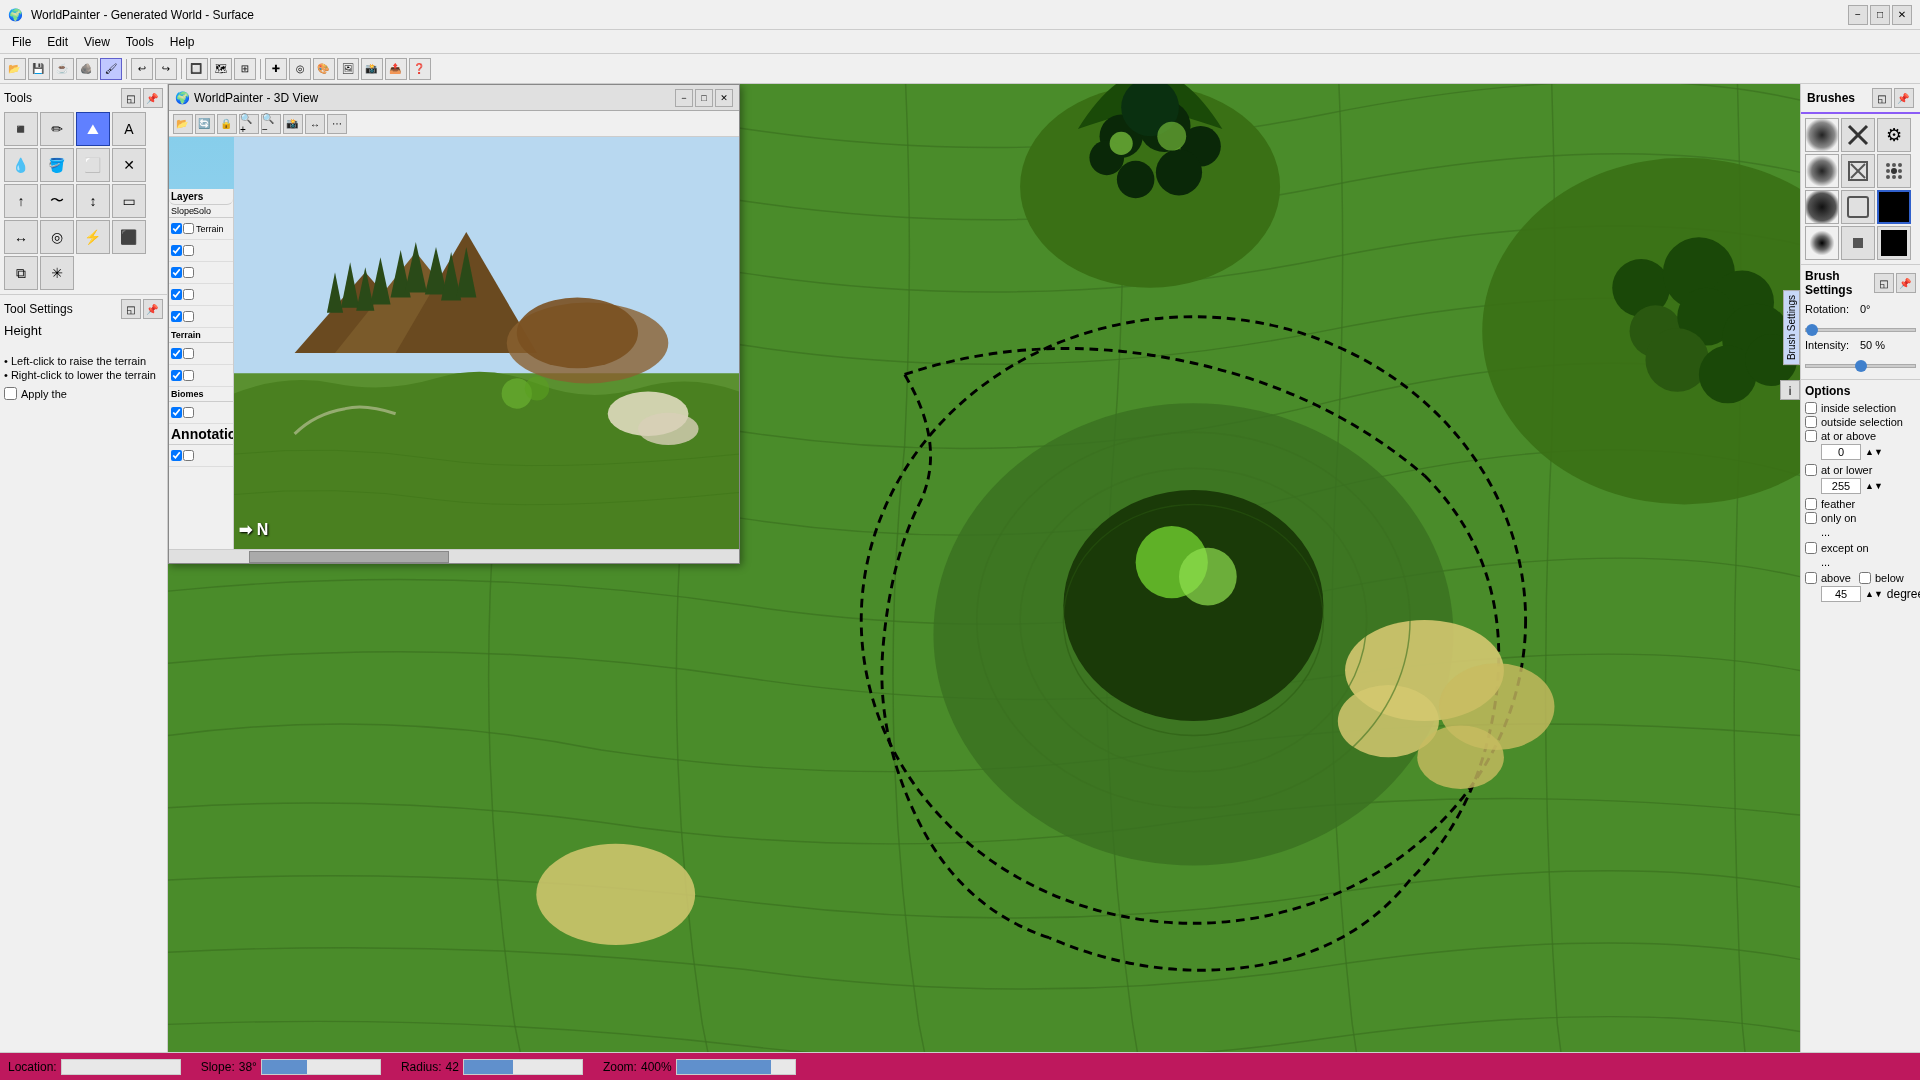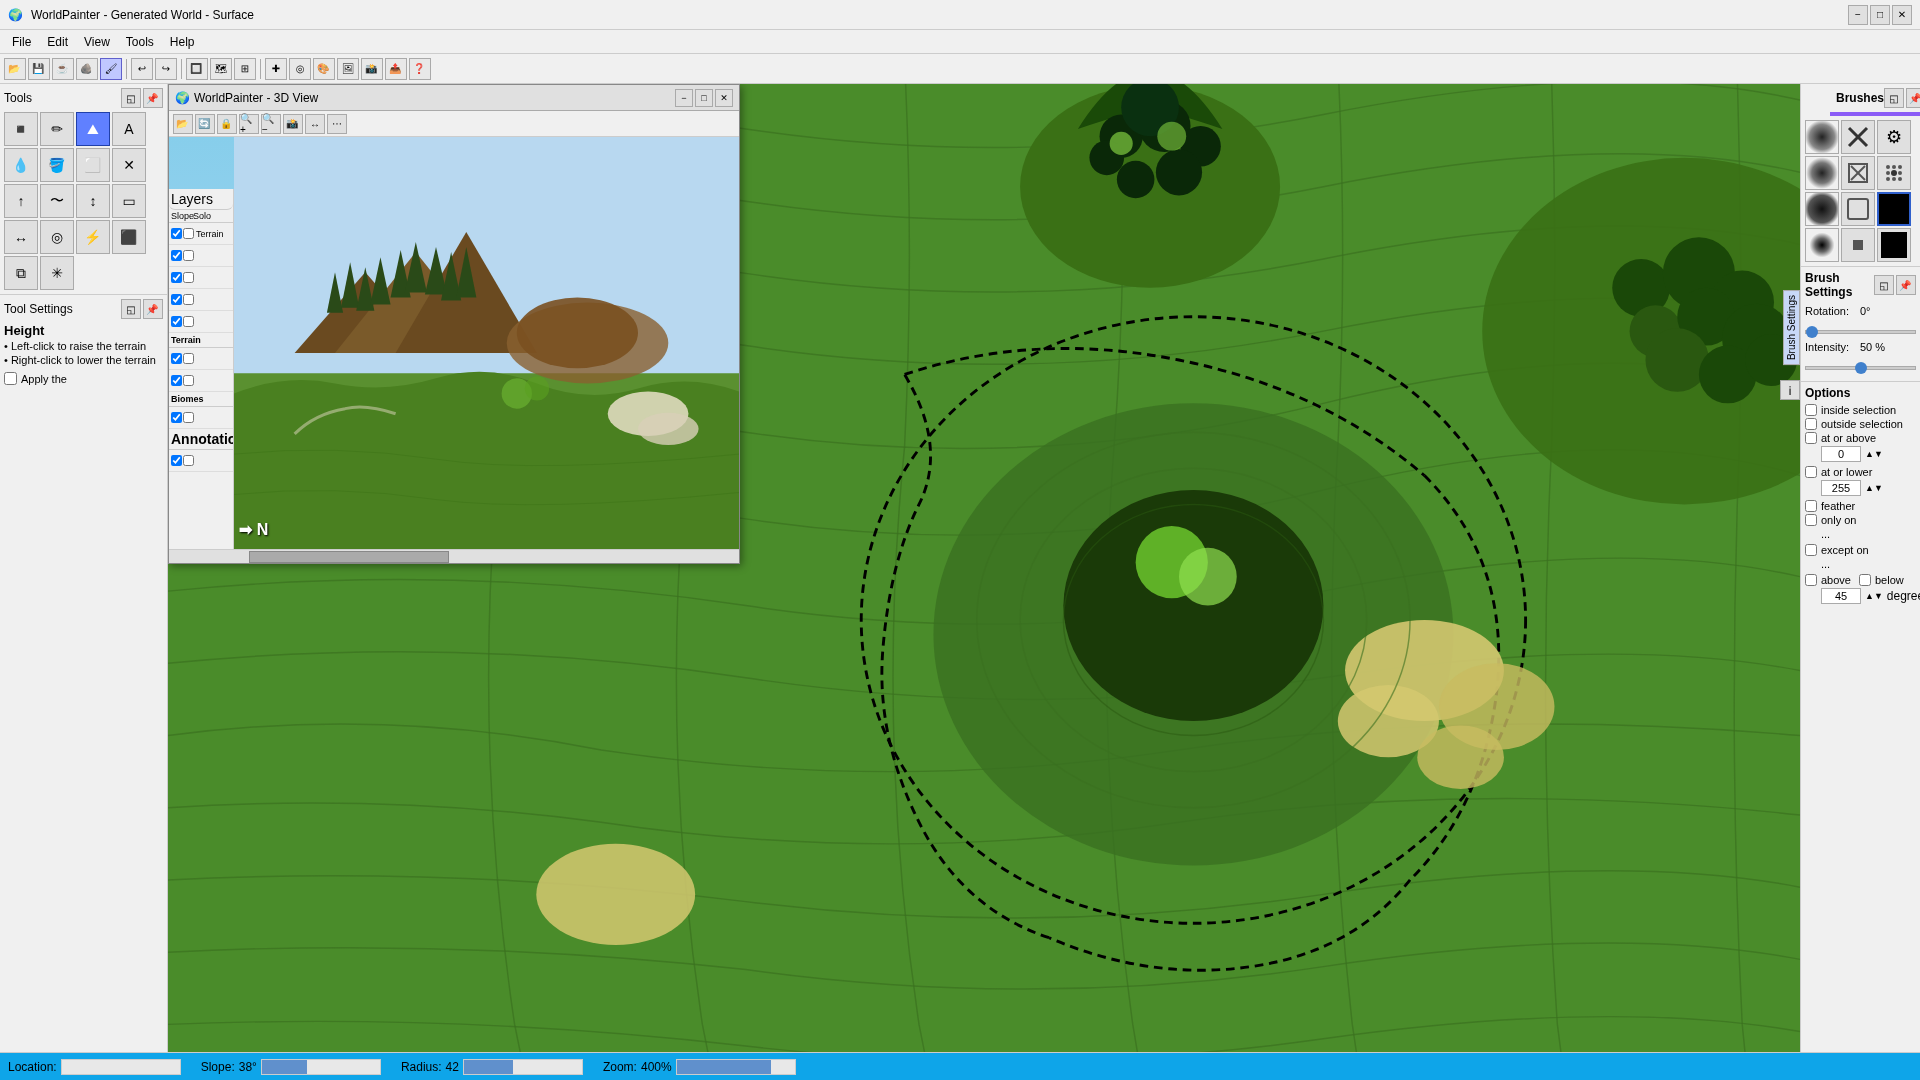--- a/index.html
+++ b/index.html
@@ -115,21 +115,21 @@
       padding: 4px;
       border-top: 1px solid #ccc;
     }
     #tool-settings-header {
       display: flex;
       justify-content: space-between;
       align-items: center;
       margin-bottom: 4px;
     }
     .ts-title { font-size: 12px; }
-    #tool-name { font-weight: bold; font-size: 13px; margin-bottom: 2px; }
+    #tool-name { font-weight: normal; font-size: 13px; margin-bottom: 17px; }
     .bullet-list { list-style: none; padding: 0; }
     .bullet-list li { font-size: 11px; margin-bottom: 2px; }
     .bullet-list li::before { content: "• "; }
     .apply-checkbox { display: flex; align-items: center; gap: 4px; margin-top: 6px; font-size: 11px; }
 
     
     #canvas-area {
       flex: 1;
       position: relative;
       overflow: hidden;
@@ -220,22 +220,21 @@
       background: #f0f0f0;
       border-left: 1px solid #ccc;
       display: flex;
       flex-direction: column;
     }
     #brushes-header {
       display: flex;
       justify-content: space-between;
       align-items: center;
       padding: 4px 6px;
-      border-bottom: 4px solid #8b5cf6;
-      margin-left: 29px;
+      border-bottom: 2px solid #8b5cf6;
     }
     .brushes-title { font-size: 12px; font-weight: bold; }
     .brush-grid {
       display: grid;
       grid-template-columns: repeat(3, 34px);
       gap: 2px;
       padding: 4px;
     }
     .brush-item {
       width: 34px; height: 34px;
@@ -290,21 +289,21 @@
       width: 40px; height: 16px;
       border: 1px solid #aaa;
       font-size: 11px;
       text-align: center;
     }
     .ellipsis { font-size: 11px; padding-left: 16px; margin-bottom: 4px; }
 
     
     #status-bar {
       height: 28px;
-      background: #0ea5e9;
+      background: #be185d;
       border-top: 1px solid #ccc;
       display: flex;
       align-items: center;
       padding: 0 8px;
       gap: 20px;
       font-size: 12px;
     }
     .status-item { display: flex; align-items: center; gap: 4px; }
     .status-value {
       width: 120px;
@@ -326,22 +325,22 @@
       height: calc(100% - 52px);
       background: #f0f0f0;
       border-right: 1px solid #ccc;
       font-size: 10px;
       overflow: hidden;
     }
     .layers-header-row {
       display: flex;
       align-items: center;
       padding: 2px;
-      font-size: 14px;
-      font-weight: normal;
+      font-size: 10px;
+      font-weight: bold;
       border-bottom: 1px solid #ccc;
       border-radius: 6px;
     }
     .layer-row {
       display: flex;
       align-items: center;
       padding: 1px 2px;
       border-bottom: 1px solid #ddd;
       height: 22px;
     }

